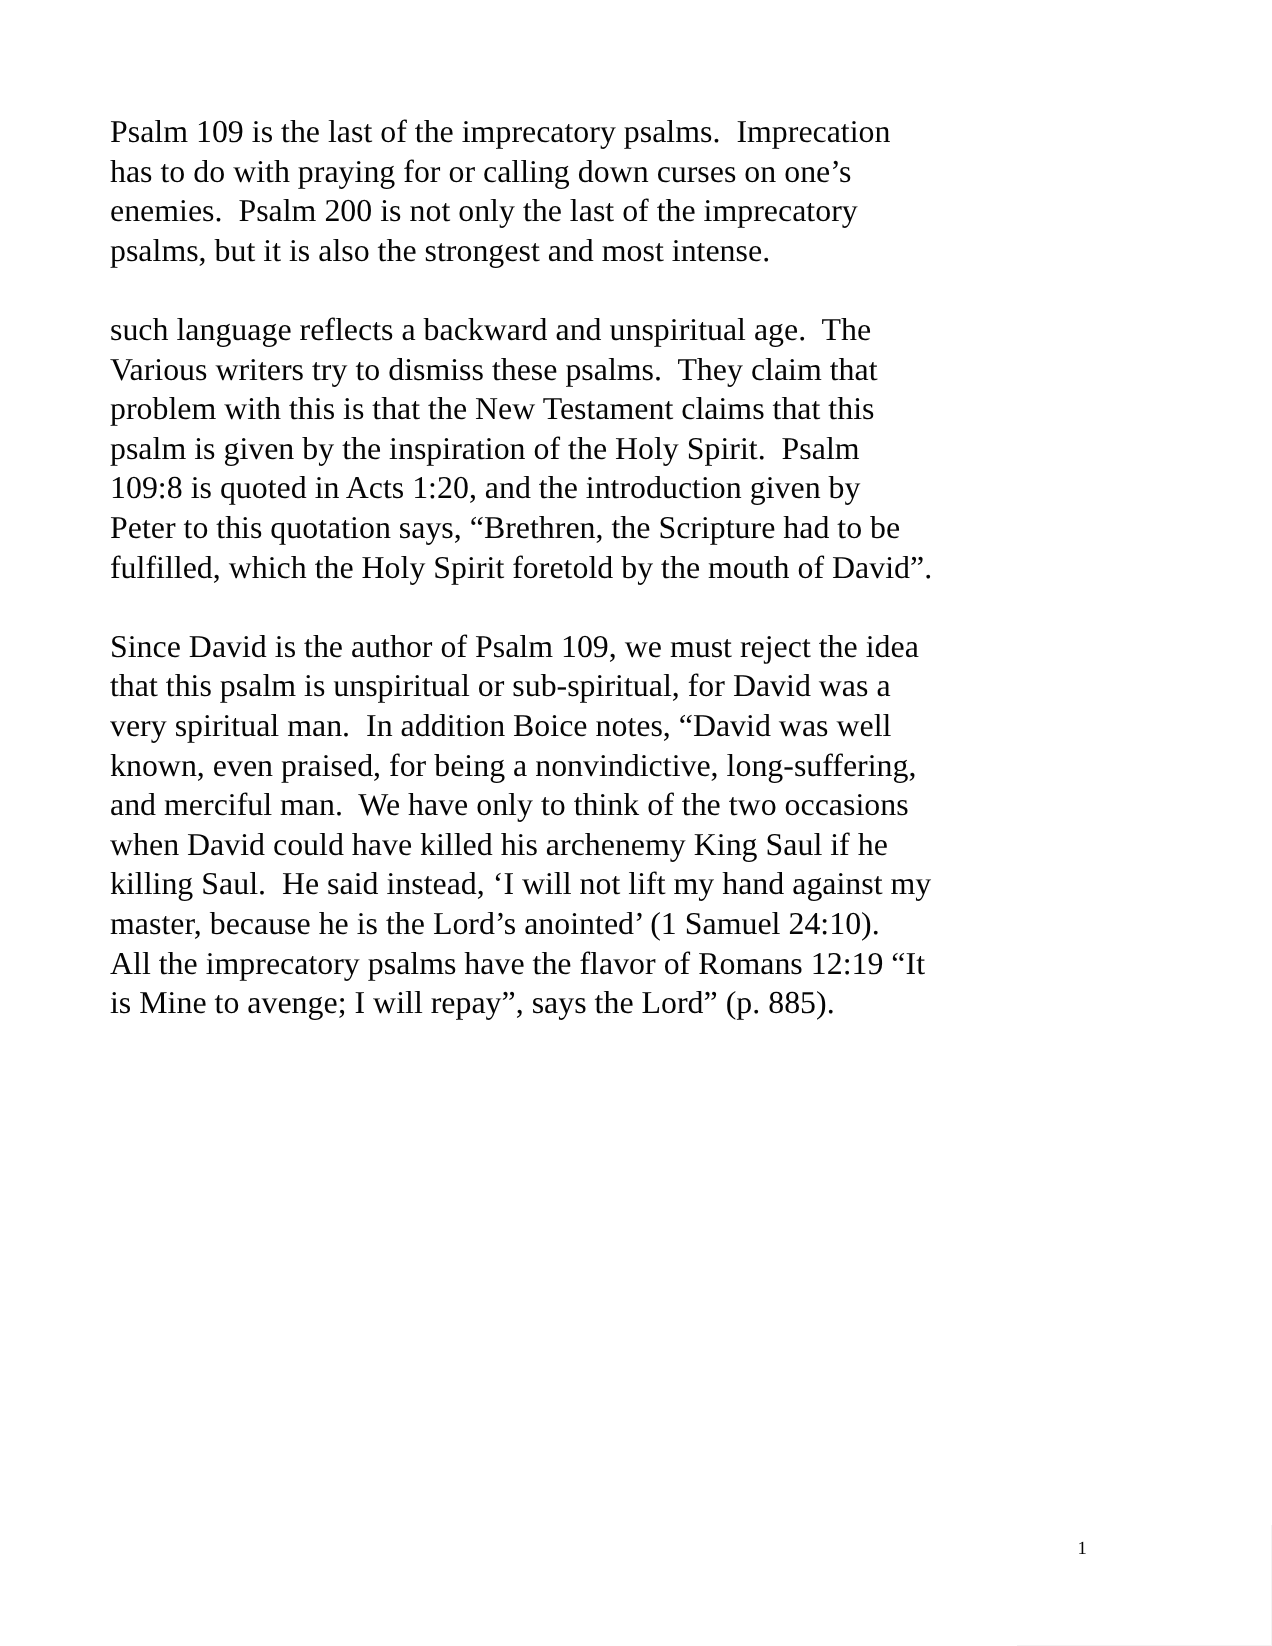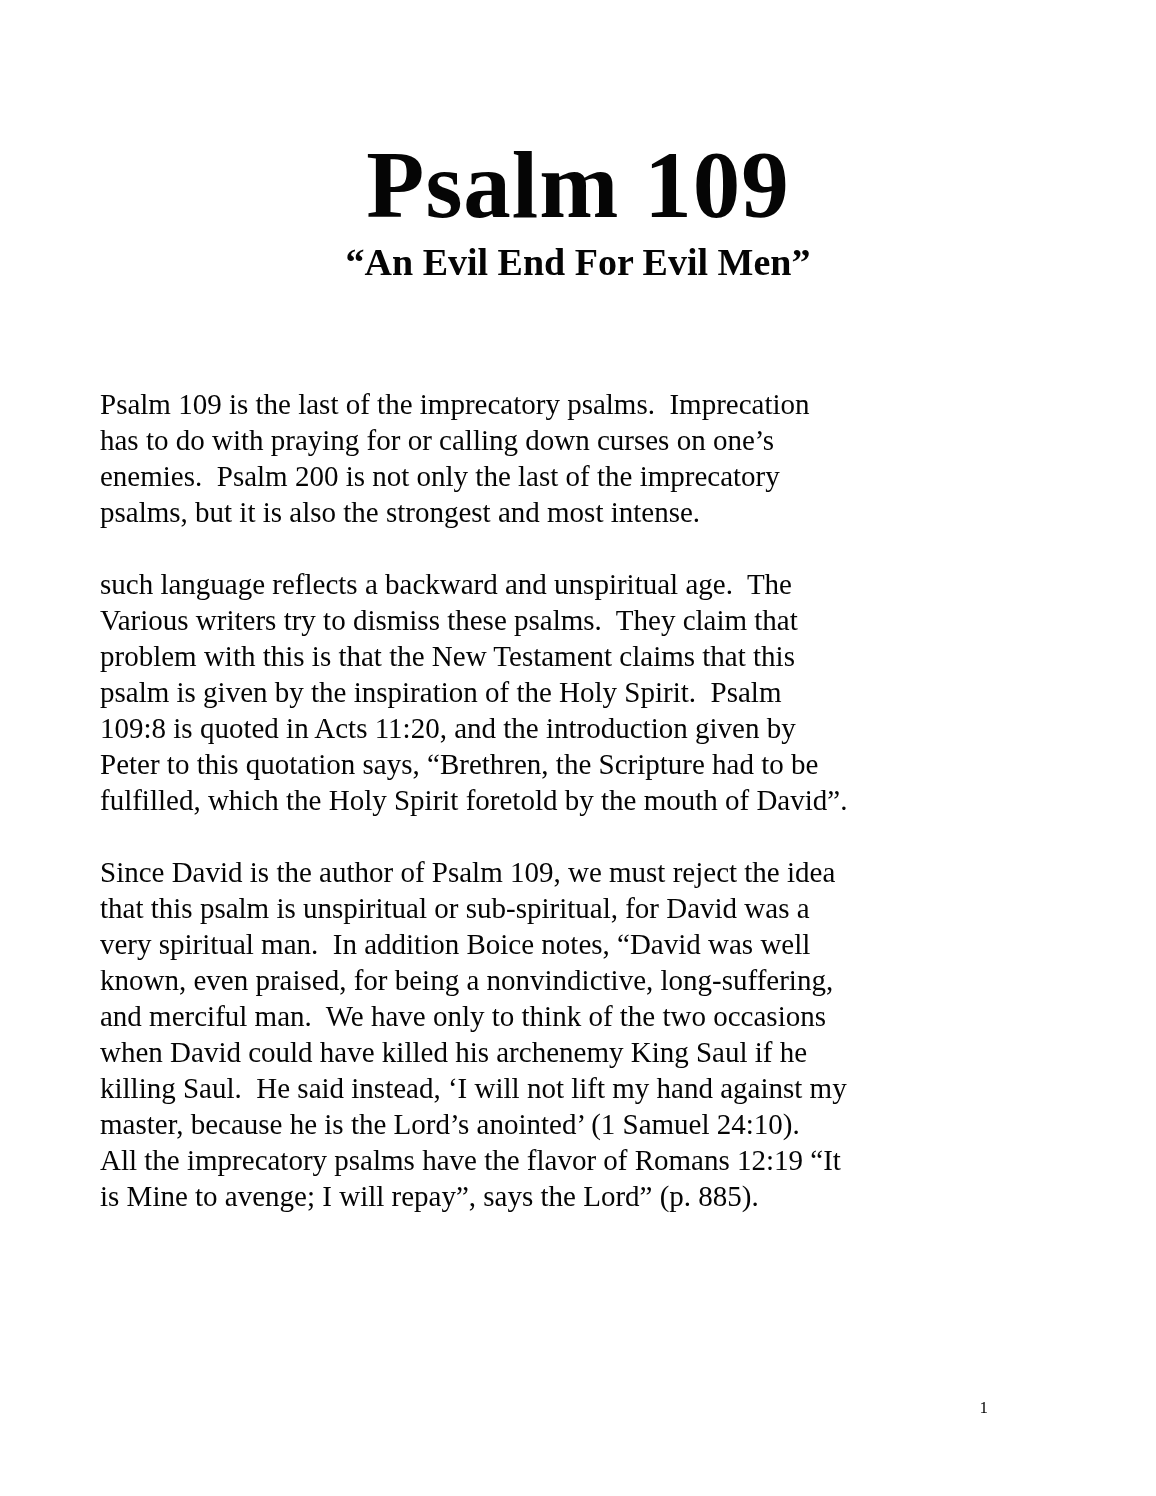--- a/index.html
+++ b/index.html
@@ -54,38 +54,34 @@
     right: 168px;
     font-size: 17px;
     line-height: 1.2;
   }
 </style>
 </head>
 <body>
 
 <div class="page">
 
-  <div class="title-block">
-    <div class="doc-title">Psalm 109</div>
-    <div class="doc-subtitle">“An Evil End For Evil Men”</div>
-  </div>
 
   <div class="content">
     <div class="paragraph">
         <div class="line">Psalm 109 is the last of the imprecatory psalms.  Imprecation</div>
         <div class="line">has to do with praying for or calling down curses on one’s</div>
         <div class="line">enemies.  Psalm 200 is not only the last of the imprecatory</div>
         <div class="line">psalms, but it is also the strongest and most intense.</div>
       </div>
     <div class="paragraph">
         <div class="line">such language reflects a backward and unspiritual age.  The</div>
         <div class="line">Various writers try to dismiss these psalms.  They claim that</div>
         <div class="line">problem with this is that the New Testament claims that this</div>
         <div class="line">psalm is given by the inspiration of the Holy Spirit.  Psalm</div>
-        <div class="line">109:8 is quoted in Acts 11:20, and the introduction given by</div>
+        <div class="line">109:8 is quoted in Acts 1:20, and the introduction given by</div>
         <div class="line">Peter to this quotation says, “Brethren, the Scripture had to be</div>
         <div class="line">fulfilled, which the Holy Spirit foretold by the mouth of David”.</div>
       </div>
     <div class="paragraph">
         <div class="line">Since David is the author of Psalm 109, we must reject the idea</div>
         <div class="line">that this psalm is unspiritual or sub-spiritual, for David was a</div>
         <div class="line">very spiritual man.  In addition Boice notes, “David was well</div>
         <div class="line">known, even praised, for being a nonvindictive, long-suffering,</div>
         <div class="line">and merciful man.  We have only to think of the two occasions</div>
         <div class="line">when David could have killed his archenemy King Saul if he</div>

